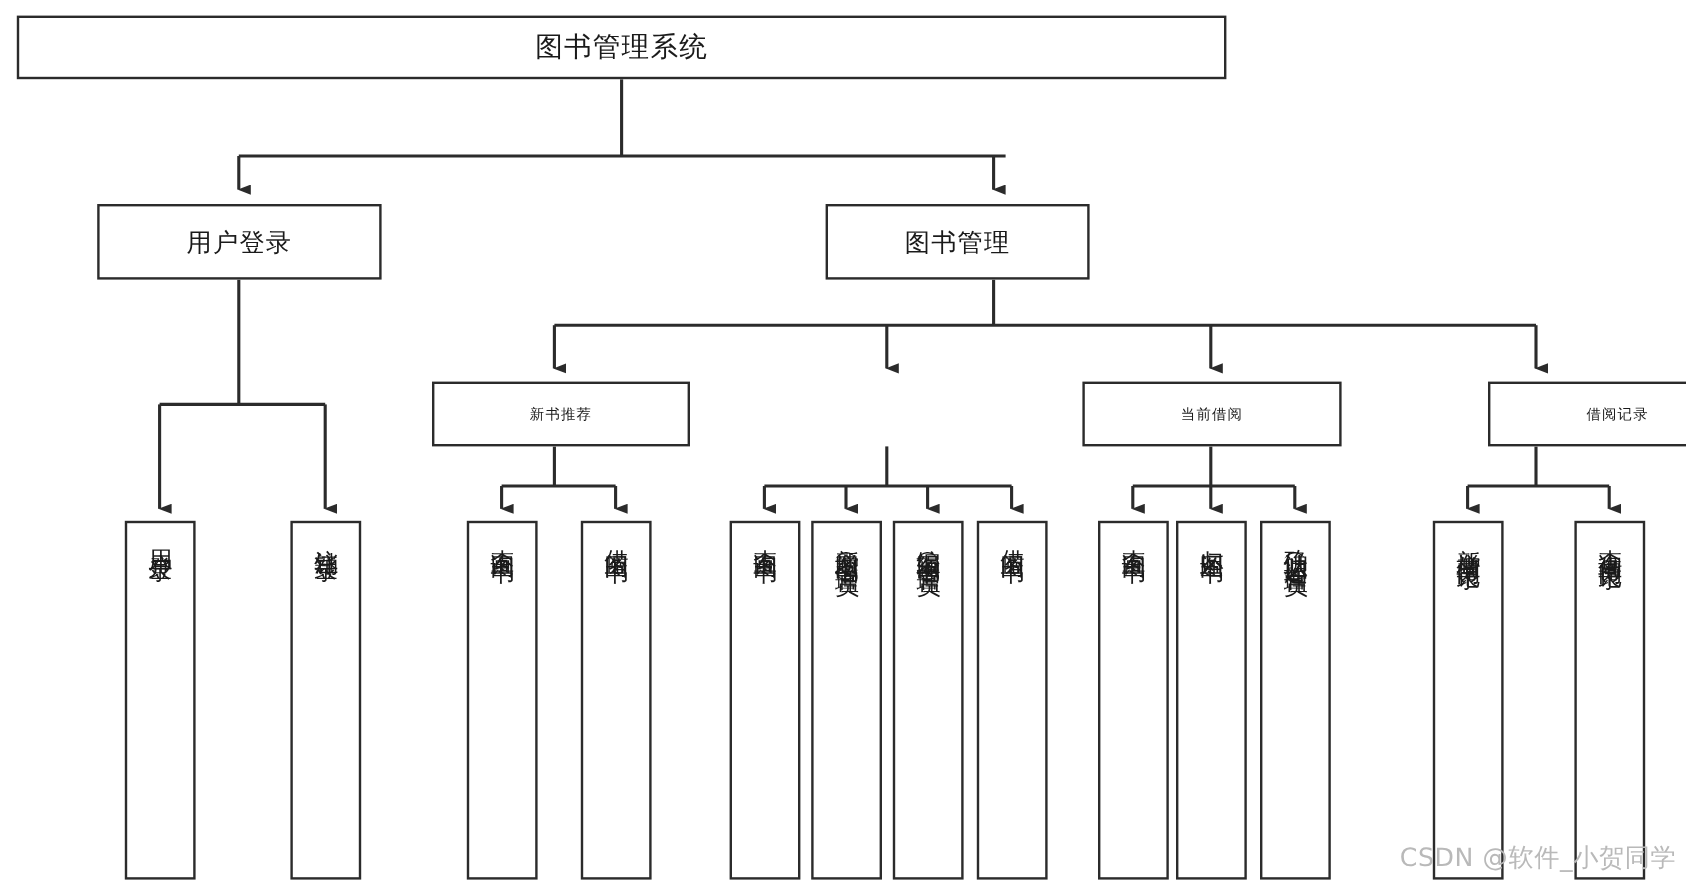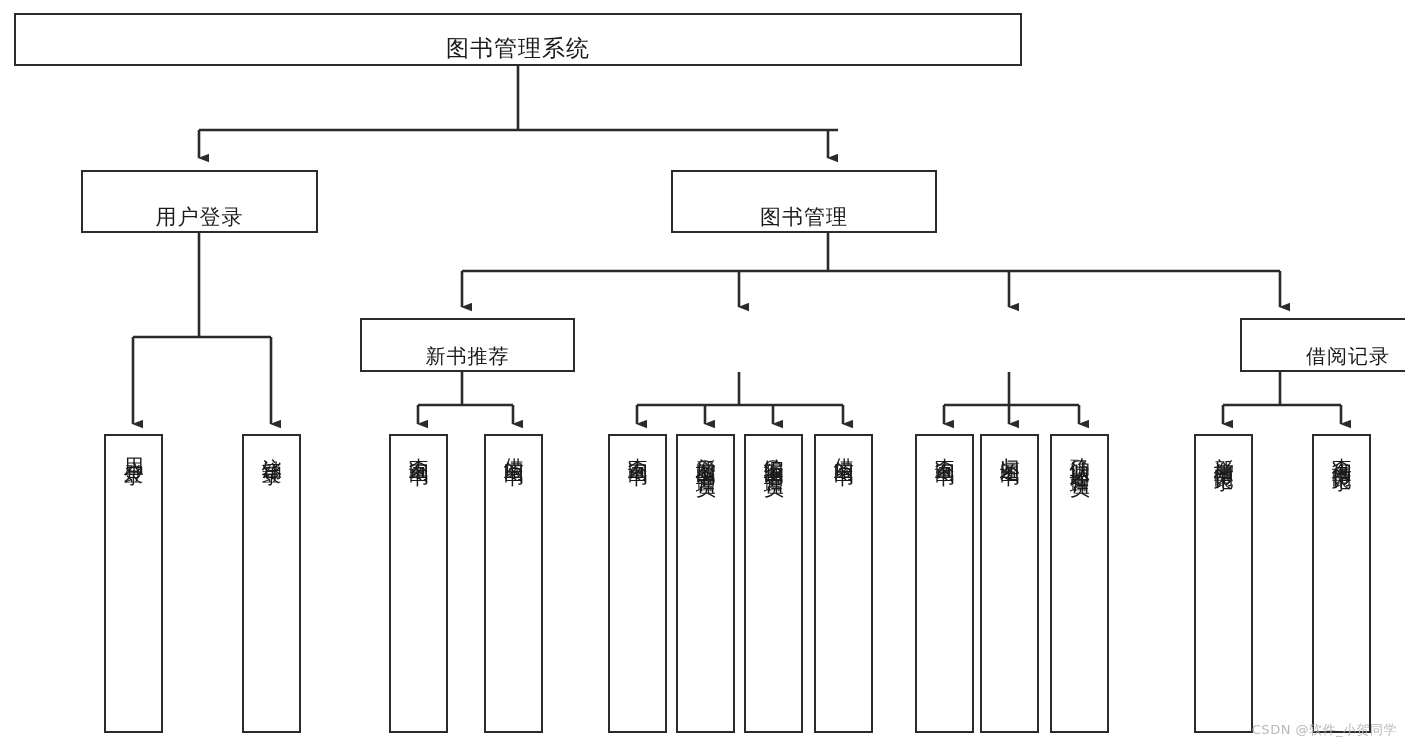--- a/index.html
+++ b/index.html
@@ -19,55 +19,55 @@
     left:0;top:0;
     width:1405px;height:747px;
     pointer-events:none;
   }
   .node{
     position:absolute;
     box-sizing:border-box;
     background:#ffffff;
     border:2.5px solid #2b2b2b;
     display:flex;
-    align-items:flex-end;
+    align-items:center;
     justify-content:center;
     color:#1a1a1a;
   }
   .node.root{
     font-size:23px;
     letter-spacing:1px;
   }
   .node.lvl1{
     font-size:21px;
     letter-spacing:1px;
   }
   .node.lvl2{
-    font-size:20px;
+    font-size:12px;
     letter-spacing:1px;
   }
   .node.leaf{
     font-size:20px;
     padding:6px 2px;
     align-items:flex-start;
     justify-content:center;
   }
   .vlabel{
     writing-mode:vertical-rl;
     text-orientation:upright;
     letter-spacing:3px;
     line-height:1.08;
     white-space:nowrap;
     text-align:left;
   }
   .watermark{
     position:absolute;
     right:8px;
-    bottom:8px;
-    font-size:13px;
+    bottom:18px;
+    font-size:21px;
     color:#b9b9b9;
     letter-spacing:0.5px;
     white-space:nowrap;
     font-family:"DejaVu Sans","Liberation Sans",sans-serif;
   }
 </style>
 </head>
 <body>
 
 <div id="canvas">
@@ -122,26 +122,29 @@
     </g>
   </svg>
 
   <div class="node root" style="left:14px;top:13px;width:1008px;height:53px;">
     <span>图书管理系统</span>
   </div>
 
   <div class="node lvl1" style="left:81px;top:170px;width:237px;height:63px;">
     <span>用户登录</span>
   </div>
-  <div class="node lvl1" style="left:671px;top:170px;width:266px;height:63px;">
+  <div class="node lvl1" style="left:688px;top:170px;width:220px;height:63px;">
     <span>图书管理</span>
   </div>
 
   <div class="node lvl2" style="left:360px;top:318px;width:215px;height:54px;">
     <span>新书推荐</span>
+  </div>
+  <div class="node lvl2" style="left:902px;top:318px;width:216px;height:54px;">
+    <span>当前借阅</span>
   </div>
   <div class="node lvl2" style="left:1240px;top:318px;width:216px;height:54px;">
     <span>借阅记录</span>
   </div>
 
   <div class="node leaf" style="left:104px;top:434px;width:59px;height:299px;">
     <span class="vlabel">用户登录</span>
   </div>
   <div class="node leaf" style="left:242px;top:434px;width:59px;height:299px;">
     <span class="vlabel">注销登录</span>

